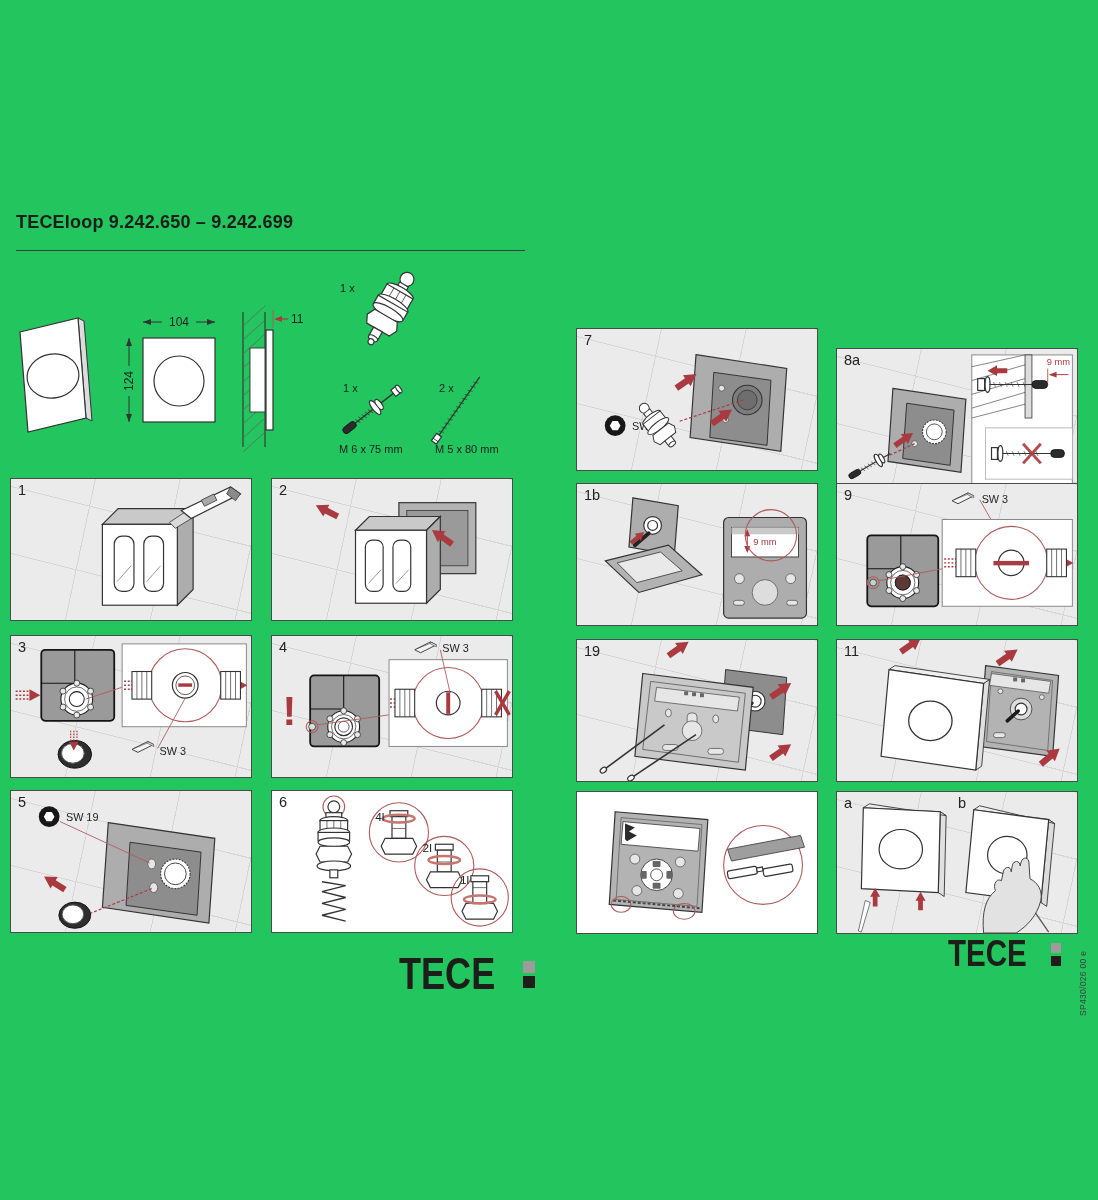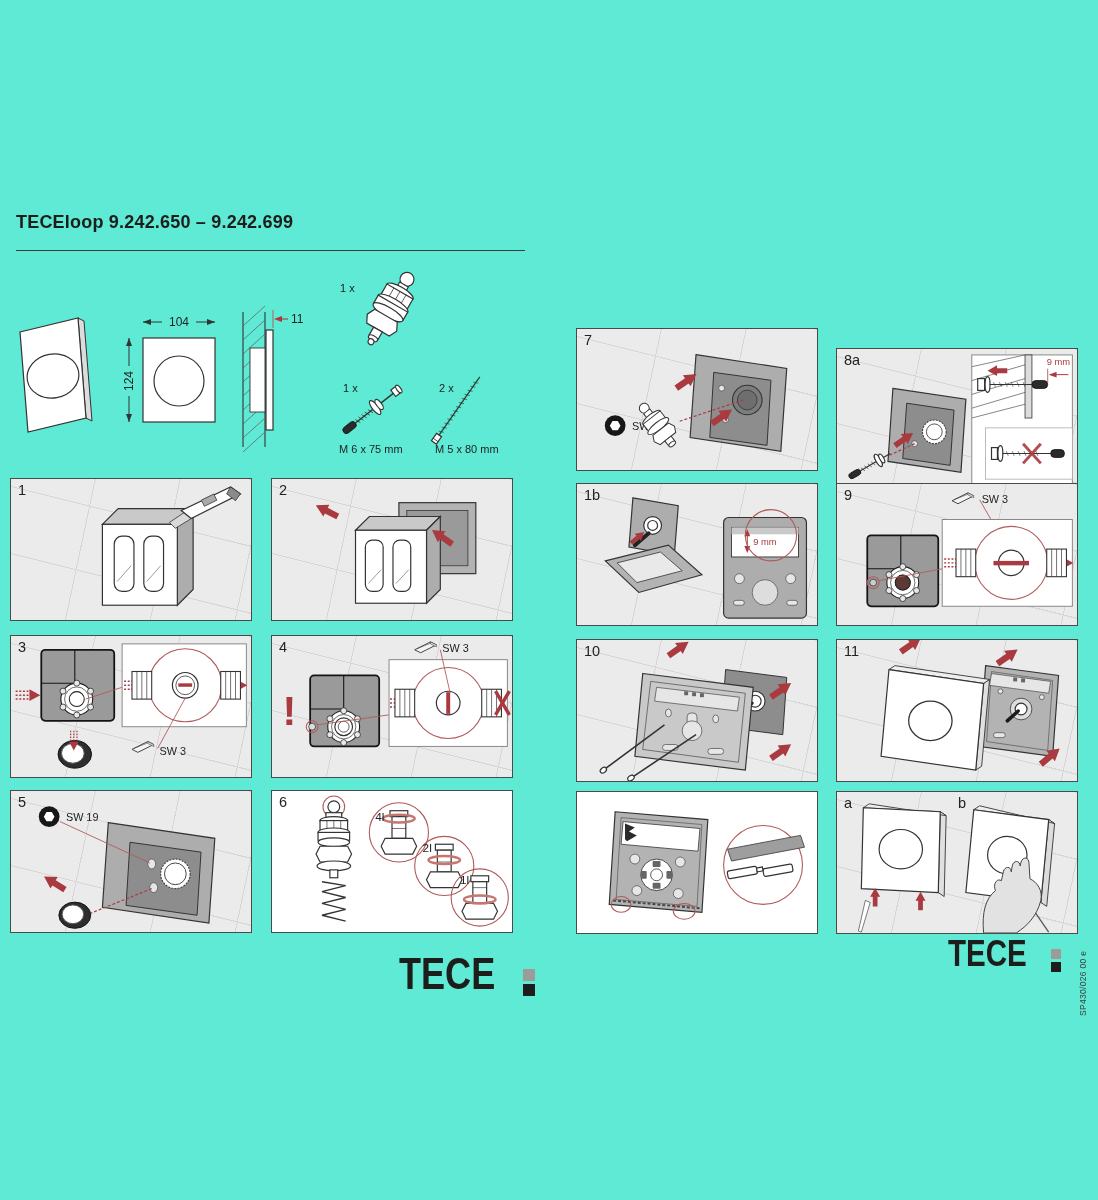--- a/index.html
+++ b/index.html
@@ -1,16 +1,16 @@
 <!DOCTYPE html>
 <html><head>
 <meta charset="utf-8">
 <style>
   html,body{margin:0;padding:0;background:#fff}
-  .page{position:relative;width:1098px;height:1200px;background:#5eead4;overflow:hidden;
+  .page{position:relative;width:1098px;height:1200px;background:#22c55e;overflow:hidden;
         font-family:"Liberation Sans",sans-serif;color:#1d1d1b}
   .title{position:absolute;left:16px;top:212px;font-size:18px;font-weight:bold;letter-spacing:.2px}
   .rule{position:absolute;left:16px;top:250px;width:509px;height:1px;background:#3c3c3c}
   .panel{position:absolute;width:242px;height:143px;box-sizing:border-box;border:1.5px solid #4a4a4a;
          background-color:#ebebeb;
          background-image:
            repeating-linear-gradient(102deg, transparent 0 82px, #d6d6d6 82px 83px),
            repeating-linear-gradient(14deg,  transparent 0 64px, #d6d6d6 64px 65px);}
   .panel.white{background:#ffffff}
   .pnum{position:absolute;left:7px;top:3px;font-size:14.5px;color:#222;z-index:3}
@@ -27,21 +27,21 @@
   svg .og2{fill:#8d8d8d;stroke:#333;stroke-width:1}
   svg .ogl{fill:#c9c9c9;stroke:#333;stroke-width:1.2}
   svg .ogb{fill:#b3b3b3;stroke:#333;stroke-width:1.2}
   svg .opl{fill:#9a9a9a;stroke:#141414;stroke-width:1.8}
   svg .redl{stroke:#b05a5a;stroke-width:0.9;fill:none}
   svg .redc{stroke:#b05a5a;stroke-width:1.1;fill:none}
   svg .redd{stroke:#a93b40;stroke-width:1.2;stroke-dasharray:3 2;fill:none}
   svg .blk{fill:#2b2b2b;stroke:#111;stroke-width:0.8}
   svg .bolt{fill:#e8e8e8;stroke:#222;stroke-width:0.8}
   svg .hole{fill:#e6e6e6;stroke:#555;stroke-width:0.8}
-  .logo{position:absolute;display:flex;align-items:flex-end;gap:7px}
+  .logo{position:absolute;display:flex;align-items:center;gap:7px}
   .logo .txt{font-weight:bold;color:#1d1d1b;transform:scaleX(.82);transform-origin:left center;letter-spacing:0px;line-height:1}
   .logo .sq{display:flex;flex-direction:column;gap:3px}
   .logo .sq i{display:block}
   .logo-l .txt{font-size:44px}
   .logo-l .sq i{width:12px;height:12px}
   .logo-r .txt{font-size:36px}
   .logo-r .sq i{width:10px;height:10px}
   .sq .g{background:#9c9c9b}.sq .k{background:#1d1d1b}
   .sidecode{position:absolute;left:1078px;top:1016px;transform:rotate(-90deg);transform-origin:0 0;
             font-size:8.5px;color:#3f3f3f;letter-spacing:.3px;white-space:nowrap}
@@ -512,21 +512,21 @@
       <use href="#flowR" transform="translate(108,80)"></use>
       <use href="#flowR" transform="translate(214,80)"></use>
       <use href="#conn" transform="translate(130,80)"></use>
       <use href="#conn" transform="translate(222,80)"></use>
       <circle cx="176" cy="80" r="13" class="ow" stroke-width="1.3"></circle>
       <rect x="158" y="78" width="36" height="4.5" fill="#a93b40"></rect>
     </svg>
   </div>
 
   <div class="panel" style="left:576px;top:639px">
-    <span class="pnum">10</span>
+    <span class="pnum">19</span>
     <svg class="art" viewBox="0 0 242 143">
       <polygon points="150,30 212,38 208,96 146,88" class="og2"></polygon>
       <circle cx="180" cy="62" r="10" class="ow"></circle>
         <circle cx="180" cy="62" r="6" class="ow"></circle>
       <line x1="166" y1="74" x2="177" y2="64" stroke="#222" stroke-width="3" stroke-linecap="round"></line>
       <g>
         <polygon points="66,34 178,48 170,132 58,118" class="ogl"></polygon>
         <polygon points="74,42 170,54 163,124 66,111" fill="none" stroke="#555" stroke-width="0.8"></polygon>
         <polygon points="80,48 164,58 162,72 78,62" fill="#e6e6e6" stroke="#555" stroke-width="0.8"></polygon>
         <rect x="108" y="52" width="4" height="4" fill="#666"></rect>

